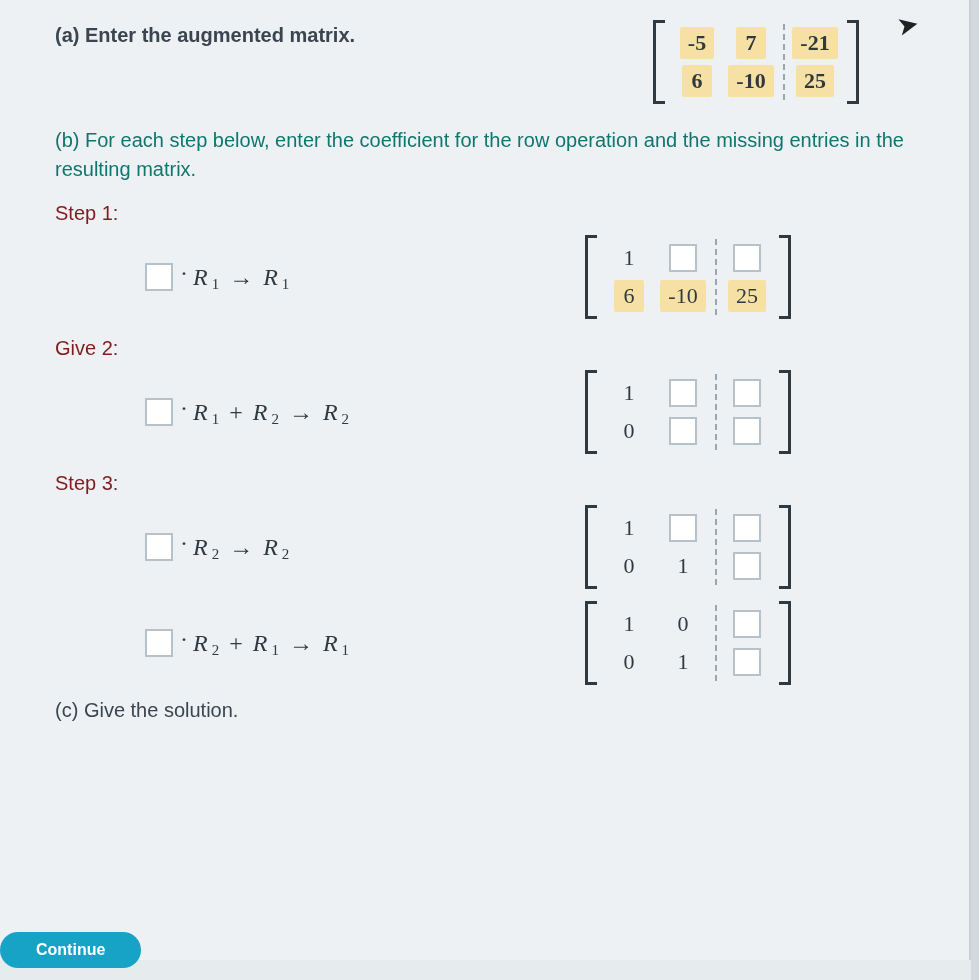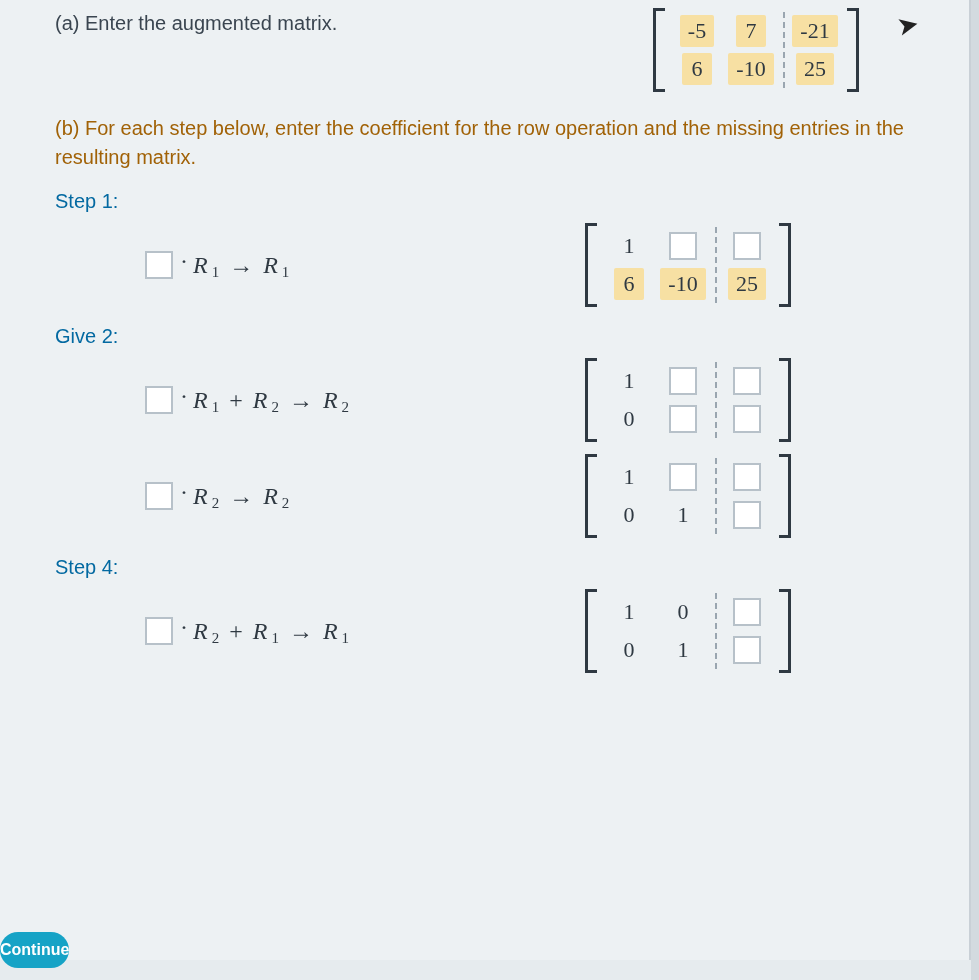--- a/index.html
+++ b/index.html
@@ -16,26 +16,27 @@
     padding: 0 20px 0 55px;
     background: #edf1f3;
     min-height: 960px;
     border-right: 2px solid #c9d0d6;
     margin-right: 8px;
   }
   .part-a {
     display: flex;
     align-items: flex-start;
     justify-content: space-between;
-    padding-top: 8px;
+    padding-top: 20px;
     padding-bottom: 22px;
+    font-weight: bold;
   }
   .part-a-text { font-size: 20px; color: #3a4550; padding-top: 4px;}
-  .part-b-text { font-size: 20px; color: #a16207; line-height: 1.45; max-width: 880px;}
-  .step-label { font-size: 20px; color: #0369a1; margin: 18px 0 10px 0; }
+  .part-b-text { font-size: 20px; color: #0f766e; line-height: 1.45; max-width: 880px;}
+  .step-label { font-size: 20px; color: #7f1d1d; margin: 18px 0 10px 0; }
   .step-row {
     display: flex;
     align-items: center;
     justify-content: flex-start;
     padding-left: 90px;
     gap: 180px;
     margin-bottom: 12px;
   }
   .rowop {
     display: flex;
@@ -110,21 +111,21 @@
 
   .part-c { font-size: 20px; color: #3a4550; margin-top: 14px; padding-bottom: 12px;}
 
   .continue-btn {
     position: absolute;
     left: 0;
     bottom: 12px;
     background: #16a3c6;
     color: #fff;
     border: none;
-    padding: 9px 0;
+    padding: 9px 36px;
     border-radius: 18px;
     font-size: 16px;
     font-weight: bold;
     cursor: pointer;
   }
   .cursor-icon {
     position: absolute;
     top: 10px;
     right: 60px;
     font-size: 26px;
@@ -250,20 +251,21 @@
             <span class="cell-box"></span>
           </div>
         <div class="cell">
             <span class="cell-box"></span>
           </div>
       </div>
       <div class="bracket-r"></div>
     </div>
   </div>
 
+  <div class="step-label">Step 3:</div>
   <div class="step-row">
     <div class="rowop">
       <span class="coef-box"></span>
       <span class="dot">·</span>
       <span>R</span>
         <span class="sub">2</span>
       <span class="arrow">→</span>
       <span>R</span>
         <span class="sub">2</span>
     </div>
@@ -283,21 +285,20 @@
         <div class="cell">0</div>
         <div class="cell">1</div>
         <div class="cell">
             <span class="cell-box"></span>
           </div>
       </div>
       <div class="bracket-r"></div>
     </div>
   </div>
 
-  <div class="step-label">Step 4:</div>
   <div class="step-row">
     <div class="rowop">
       <span class="coef-box"></span>
       <span class="dot">·</span>
       <span>R</span>
         <span class="sub">2</span>
       <span class="plus">+</span>
       <span>R</span>
         <span class="sub">1</span>
       <span class="arrow">→</span>
@@ -318,16 +319,17 @@
         <div class="cell">0</div>
         <div class="cell">1</div>
         <div class="cell">
             <span class="cell-box"></span>
           </div>
       </div>
       <div class="bracket-r"></div>
     </div>
   </div>
 
+  <div class="part-c">(c) Give the solution.</div>
 
 </div>
 
 <button class="continue-btn">Continue</button>
 
 </body></html>

